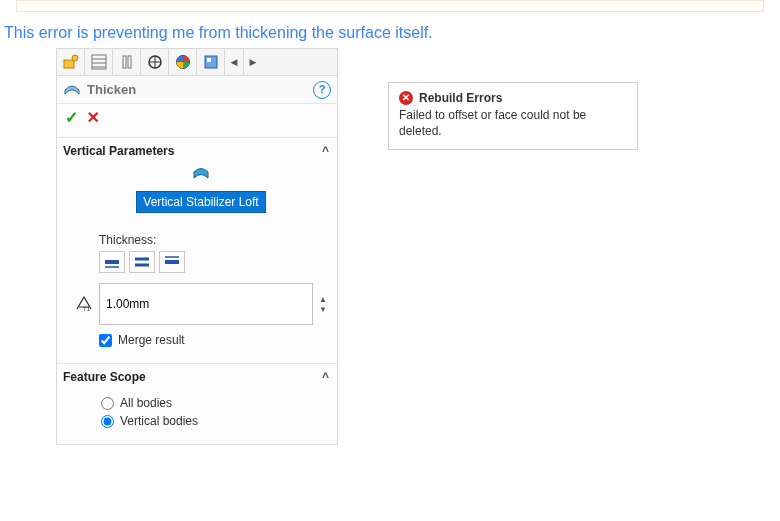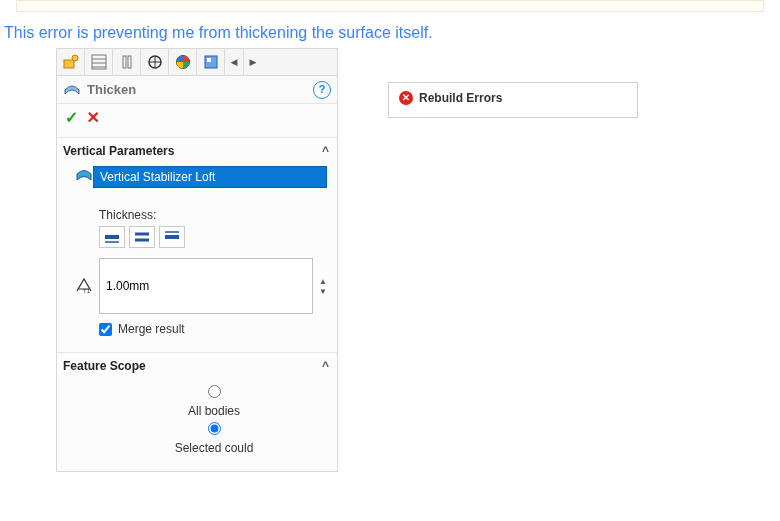--- a/index.html
+++ b/index.html
@@ -105,21 +105,23 @@
     font-size:12px;
     cursor:pointer;
     font-weight:bold;
   }
   .body {
     padding: 4px 10px 12px 18px;
   }
   .sel-row {
     display:flex;
     align-items:center;
+    gap:6px;
     margin-bottom:10px;
+    flex-direction:column;
   }
   .sel-box {
     flex:1;
     background:#0a78d6;
     color:#fff;
     border:1px solid #0a5ea9;
     padding:3px 6px;
     font-size:12px;
   }
   .lbl {
@@ -144,21 +146,21 @@
   .dir-btn svg { display:block; }
   .val-row {
     display:flex;
     align-items:center;
     gap:6px;
     margin-bottom:8px;
   }
   .val-input {
     flex:1;
     border:1px solid #c0c0c0;
-    padding:20px 6px;
+    padding:13px 6px;
     font-size:12px;
     font-family:inherit;
   }
   .spin {
     display:flex;
     flex-direction:column;
     gap:1px;
     color:#555;
     font-size:8px;
     cursor:pointer;
@@ -170,21 +172,20 @@
     margin: 4px 0 4px 24px;
     font-size:12px;
   }
   .chk-row input, .rad-row input { margin:0; cursor:pointer; }
   .rad-row {
     display:flex;
     align-items:center;
     gap:6px;
     margin: 4px 0 4px 26px;
     font-size:12px;
-    flex-direction:column;
   }
   
   .err {
     position:absolute;
     left: 332px;
     top: 34px;
     width: 228px;
     border:1px solid #cfcfcf;
     background:#fff;
     padding: 8px 10px 10px 10px;
@@ -350,26 +351,27 @@
       <span>Feature Scope</span>
       <span class="collapse">^</span>
     </div>
     <div class="body">
       <label class="rad-row">
         <input type="radio" name="scope" style="">
         <span>All bodies</span>
       </label>
       <label class="rad-row">
         <input type="radio" name="scope" checked="" style="">
-        <span>Selected could</span>
+        <span>Vertical bodies</span>
       </label>
     </div>
 
   </div>
 
   <div class="err">
     <div class="err-hdr">
       <span class="err-ic">✕</span>
       <span>Rebuild Errors</span>
     </div>
+    <div class="err-body">Failed to offset or face could not be deleted.</div>
   </div>
 
 </div>
 
 </body></html>

